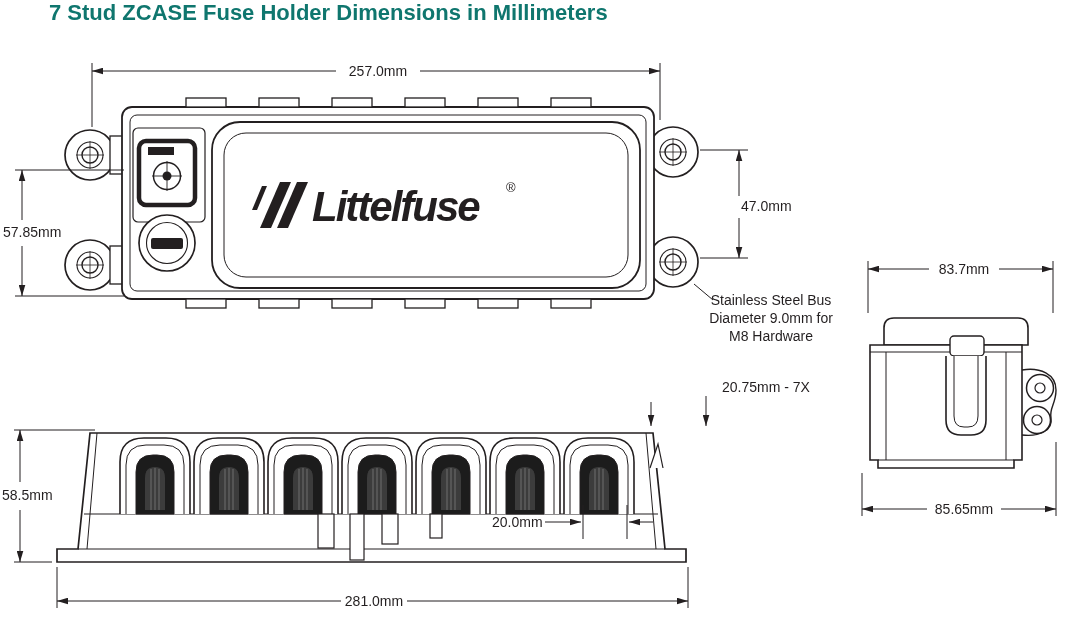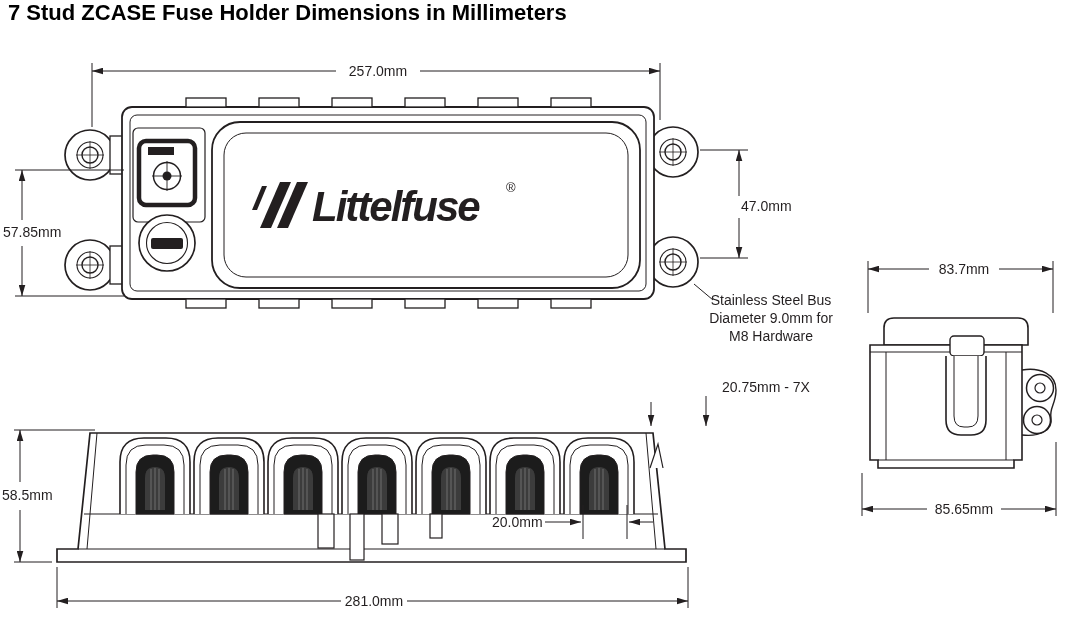--- a/index.html
+++ b/index.html
@@ -7,21 +7,21 @@
   h1.page-title{position:absolute;left:8px;top:0;margin:0;font-size:22px;font-weight:bold;color:#00a084;font-family:"Liberation Sans",sans-serif;letter-spacing:0;}
   svg.drawing{position:absolute;left:0;top:0;}
   svg text{font-family:"Liberation Sans",sans-serif;font-size:14px;fill:#231f20;}
   svg text.logo-text{font-size:42px;font-weight:bold;font-style:italic;letter-spacing:-2px;}
   svg text.reg{font-size:13px;}
 </style>
 </head>
 <body>
 
 <div class="stage">
-  <h1 class="page-title" style="color: #000000;">7 Stud ZCASE Fuse Holder Dimensions in Millimeters</h1>
+  <h1 class="page-title" style="color: #0f766e; margin-left: 41px;">7 Stud ZCASE Fuse Holder Dimensions in Millimeters</h1>
 
   <svg class="drawing" width="1080" height="627" viewBox="0 0 1080 627">
     <defs>
       <marker id="arr" viewBox="0 0 10 6" refX="10" refY="3" markerWidth="11" markerHeight="7" orient="auto-start-reverse">
         <path d="M0,0 L10,3 L0,6 Z" fill="#231f20"></path>
       </marker>
 
       <g id="ear">
         <circle cx="0" cy="0" r="25" fill="#fff" stroke="#231f20" stroke-width="1.7"></circle>
         <circle cx="0" cy="0" r="13" fill="#fff" stroke="#231f20" stroke-width="1.1"></circle>

